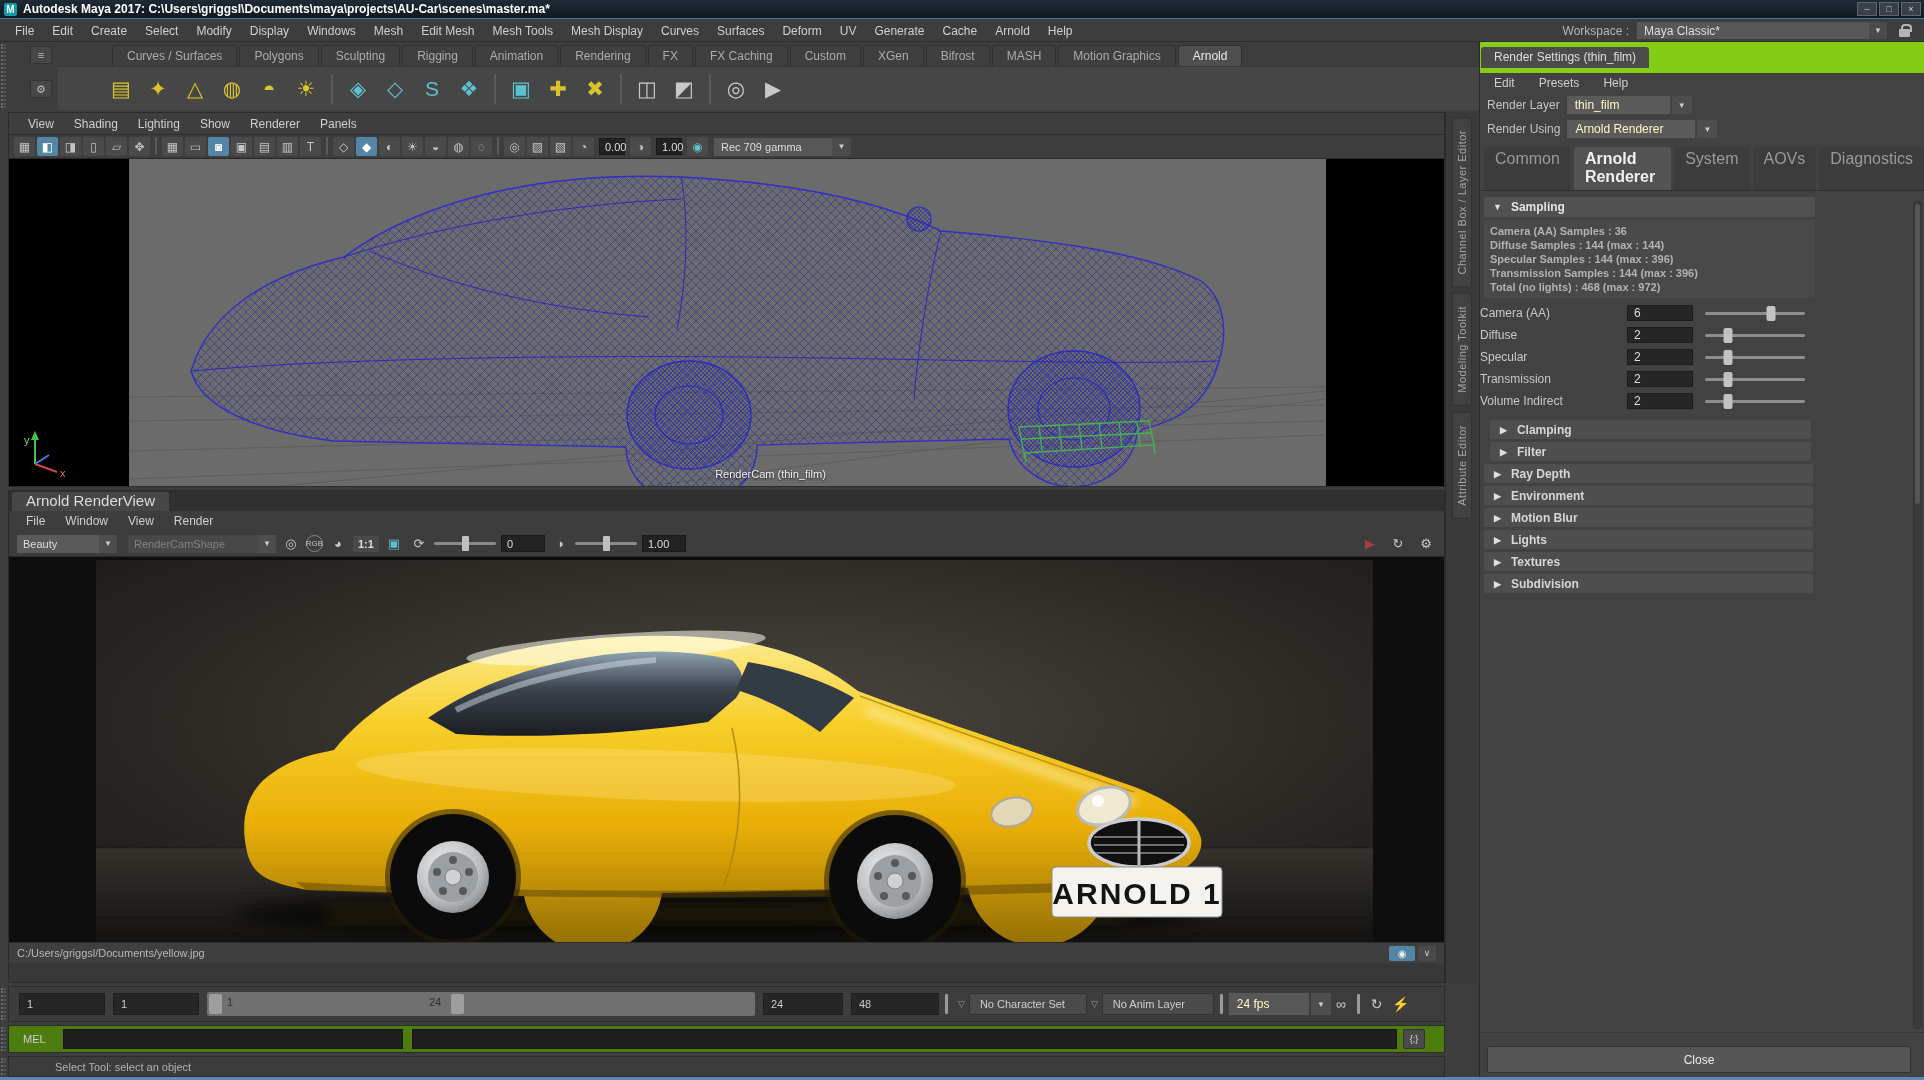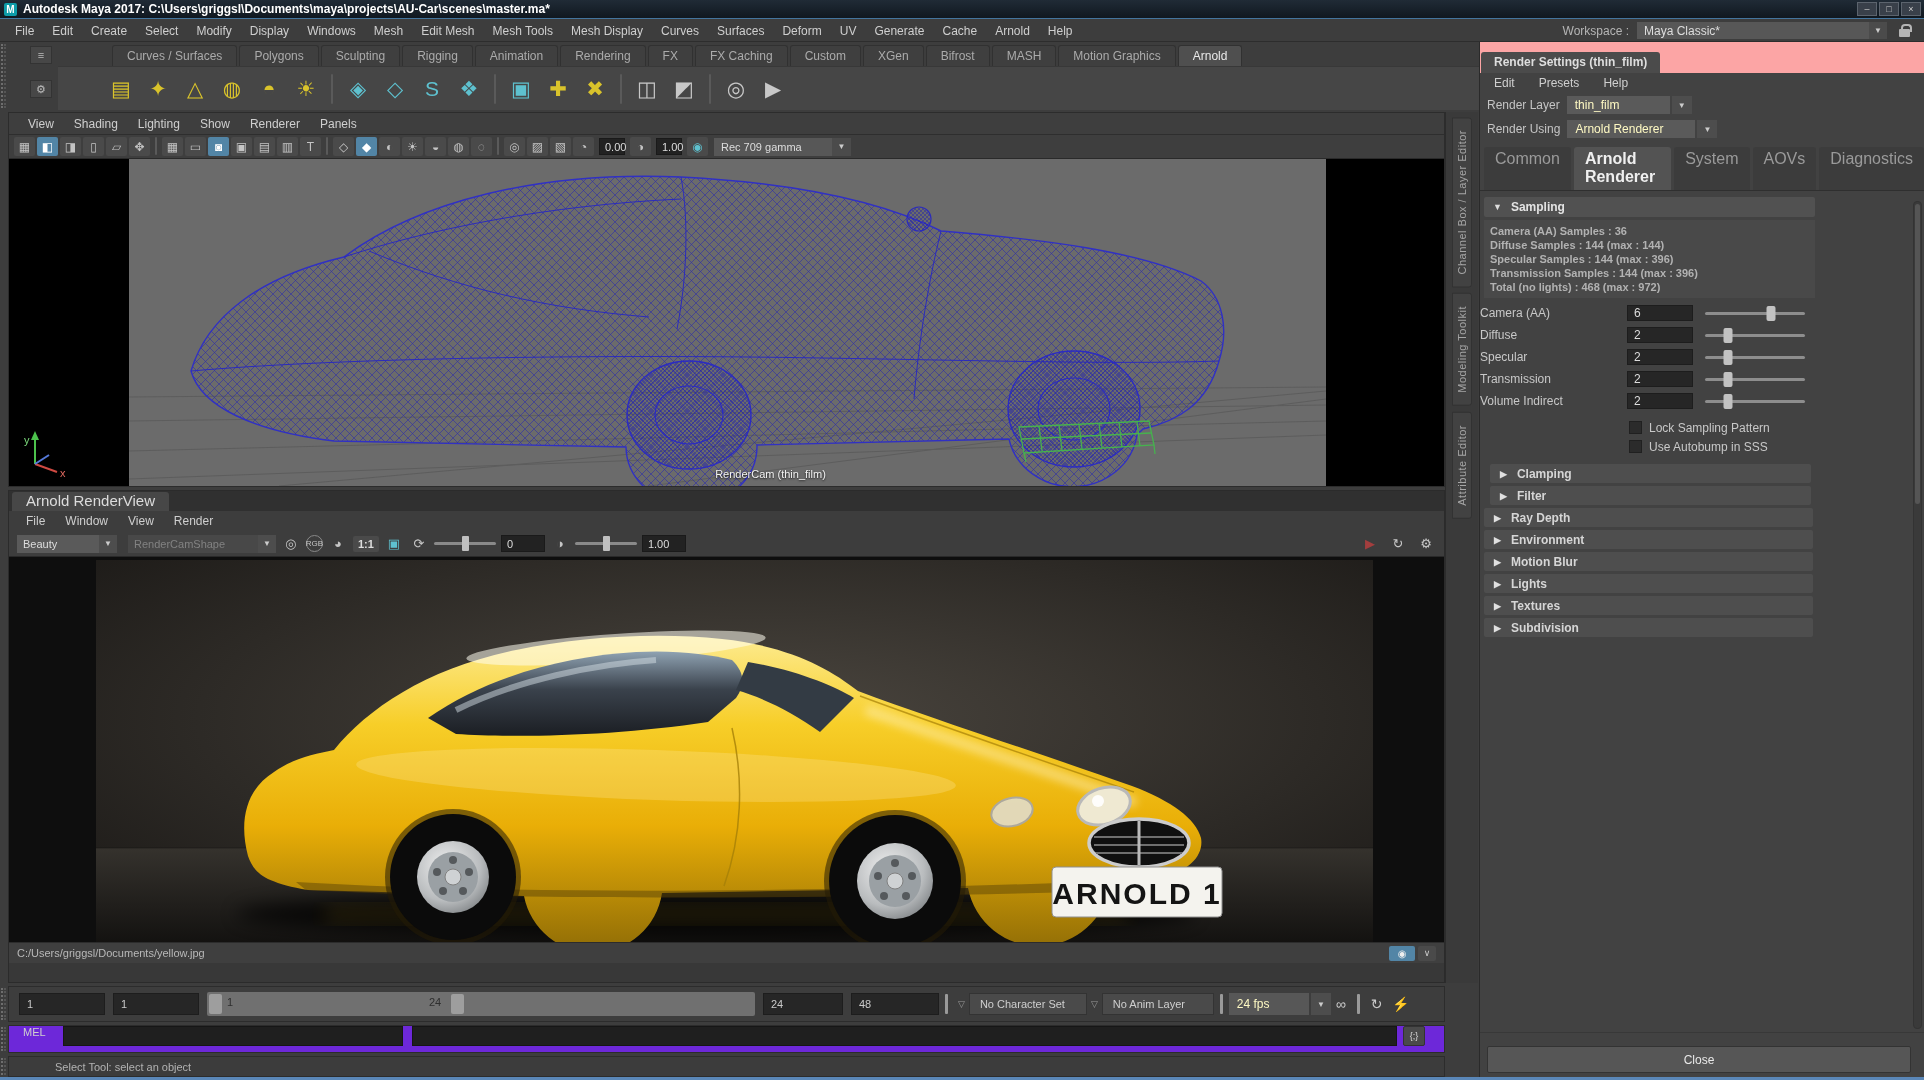--- a/index.html
+++ b/index.html
@@ -74,21 +74,21 @@
   .play-tri { color:#a33e3e; font-size:13px; }
   .rv-image-area { position:absolute; left:0; top:66px; width:1435px; height:406px; background:#0e0e0e; }
   .rv-image { position:absolute; left:87px; top:3px; width:1277px; height:400px; }
   .rv-status { position:absolute; left:0; bottom:0; width:1435px; height:21px; background:#3f3f3f; border-top:1px solid #2c2c2c; display:flex; align-items:center; padding:0 8px; font-size:11px; color:#b8b8b8; }
   .rv-status-icons { margin-left:auto; display:flex; gap:3px; align-items:center; }
   .rv-eye { width:26px; height:15px; background:#5285a6; border-radius:2px; color:#eee; font-size:10px; text-align:center; line-height:15px; }
   .rv-chev { width:18px; height:15px; background:#4a4a4a; border-radius:2px; color:#ccc; font-size:9px; text-align:center; line-height:15px; }
 
   
   .rs { position:absolute; left:1479px; top:42px; width:445px; height:1038px; background:#424242; border-left:1px solid #2a2a2a; }
-  .rs-tabrow { height:31px; background:#fca5a5; display:flex; align-items:flex-end; padding-left:1px;font-weight:bold; }
+  .rs-tabrow { height:31px; background:#84cc16; display:flex; align-items:center; padding-left:1px; }
   .rs-title-tab { height:21px; line-height:20px; padding:0 13px; background:#4b4b4b; color:#dedede; border-radius:3px 3px 0 0; font-size:12px; }
   .rs-menus { height:20px; display:flex; align-items:center; gap:4px; padding-left:4px; background:#424242; }
   .rs-menu-item { padding:0 10px; color:#cfcfcf; }
   .rs-combo-row { display:flex; align-items:center; height:24px; padding-left:7px; }
   .rs-combo-row .lbl { color:#c4c4c4; margin-right:7px; }
   .rs-dd { display:flex; height:18px; }
   .rs-dd .val { background:#5a5a5a; color:#fef9c3; display:flex; align-items:center; padding:0 8px; font-size:12px; }
   .rs-dd .arrow { width:20px; background:#4d4d4d; color:#ccc; font-size:8px; display:flex; align-items:center; justify-content:center; margin-left:2px; }
   .rs-tabs { display:flex; gap:3px; padding:6px 0 0 4px; border-bottom:1px solid #2f2f2f; }
   .rs-tab { padding:3px 11px 4px; background:#3c3c3c; color:#9a9a9a; border-radius:3px 3px 0 0; font-size:16px; }
@@ -118,21 +118,21 @@
   .tl-range { position:relative; height:24px; background:#707070; border-radius:2px; margin:0 8px; }
   .tl-handle { position:absolute; top:2px; width:13px; height:20px; background:#9e9e9e; border-radius:2px; }
   .tl-range .lab { position:absolute; top:4px; font-size:11px; color:#2e2e2e; }
   .tl-divider { width:3px; height:20px; background:#9a9a9a; border-radius:1px; margin:0 6px; }
   .tl-chev { color:#999; font-size:9px; margin:0 4px; }
   .tl-box { height:22px; background:#4a4a4a; border:1px solid #333; color:#cfcfcf; display:flex; align-items:center; padding:0 10px; }
   .tl-icon { font-size:14px; color:#c9c9c9; margin:0 5px; }
   .tl-icon.orange { color:#d9863a; }
 
   
-  .cmdline { position:absolute; left:8px; top:1025px; width:1437px; height:28px; background:#6d28d9; border:1px solid #2c2c2c; display:flex; align-items:flex-start; }
+  .cmdline { position:absolute; left:8px; top:1025px; width:1437px; height:28px; background:#4d7c0f; border:1px solid #2c2c2c; display:flex; align-items:center; }
   .mel-label { margin-left:14px; width:40px; color:#cfcfcf; font-size:11px; }
   .mel-input { width:340px; height:20px; background:#1f1f1f; border:1px solid #161616; }
   .mel-output { margin-left:9px; width:985px; height:20px; background:#1f1f1f; border:1px solid #161616; }
   .script-icon { margin-left:6px; width:22px; height:20px; background:#4a4a4a; border:1px solid #333; color:#ddd; font-size:9px; text-align:center; line-height:18px; border-radius:2px; }
   .helpline { position:absolute; left:8px; top:1056px; width:1437px; height:21px; background:#3c3c3c; border:1px solid #2c2c2c; display:flex; align-items:center; padding-left:46px; color:#b2b2b2; font-size:11px; }
   .win-border-bottom { position:absolute; left:0; bottom:0; width:1924px; height:3px; background:#5a87b8; }
 </style>
 </head>
 <body>
 
@@ -645,32 +645,20 @@
 
 
           <div class="sl-row">
             <span class="sl-label">Volume Indirect</span>
             <span class="sl-field">2</span>
             <span class="sl-track">
               <span class="thumb" style="left: 23%;"></span>
             </span>
           </div>
         </div>
-      <div style="margin-top:6px">
-
-          <div class="cb-row">
-            <span class="cb-box"></span>
-            <span>Lock Sampling Pattern</span>
-          </div>
-
-          <div class="cb-row">
-            <span class="cb-box"></span>
-            <span>Use Autobump in SSS</span>
-          </div>
-        </div>
       <div style="margin-top:8px">
 
           <div class="sec-closed indent">
             <span class="tri">▶</span>
             <span>Clamping</span>
           </div>
 
           <div class="sec-closed indent">
             <span class="tri">▶</span>
             <span>Filter</span>

